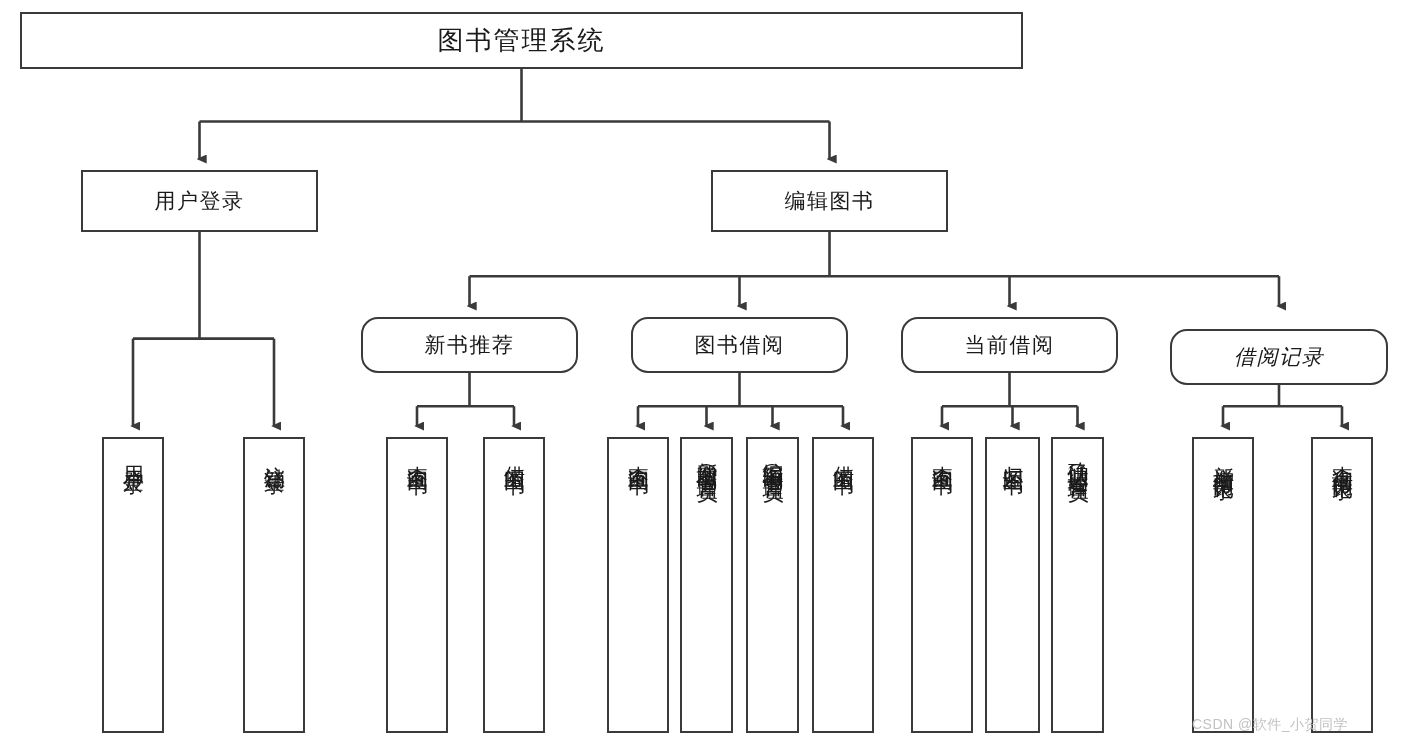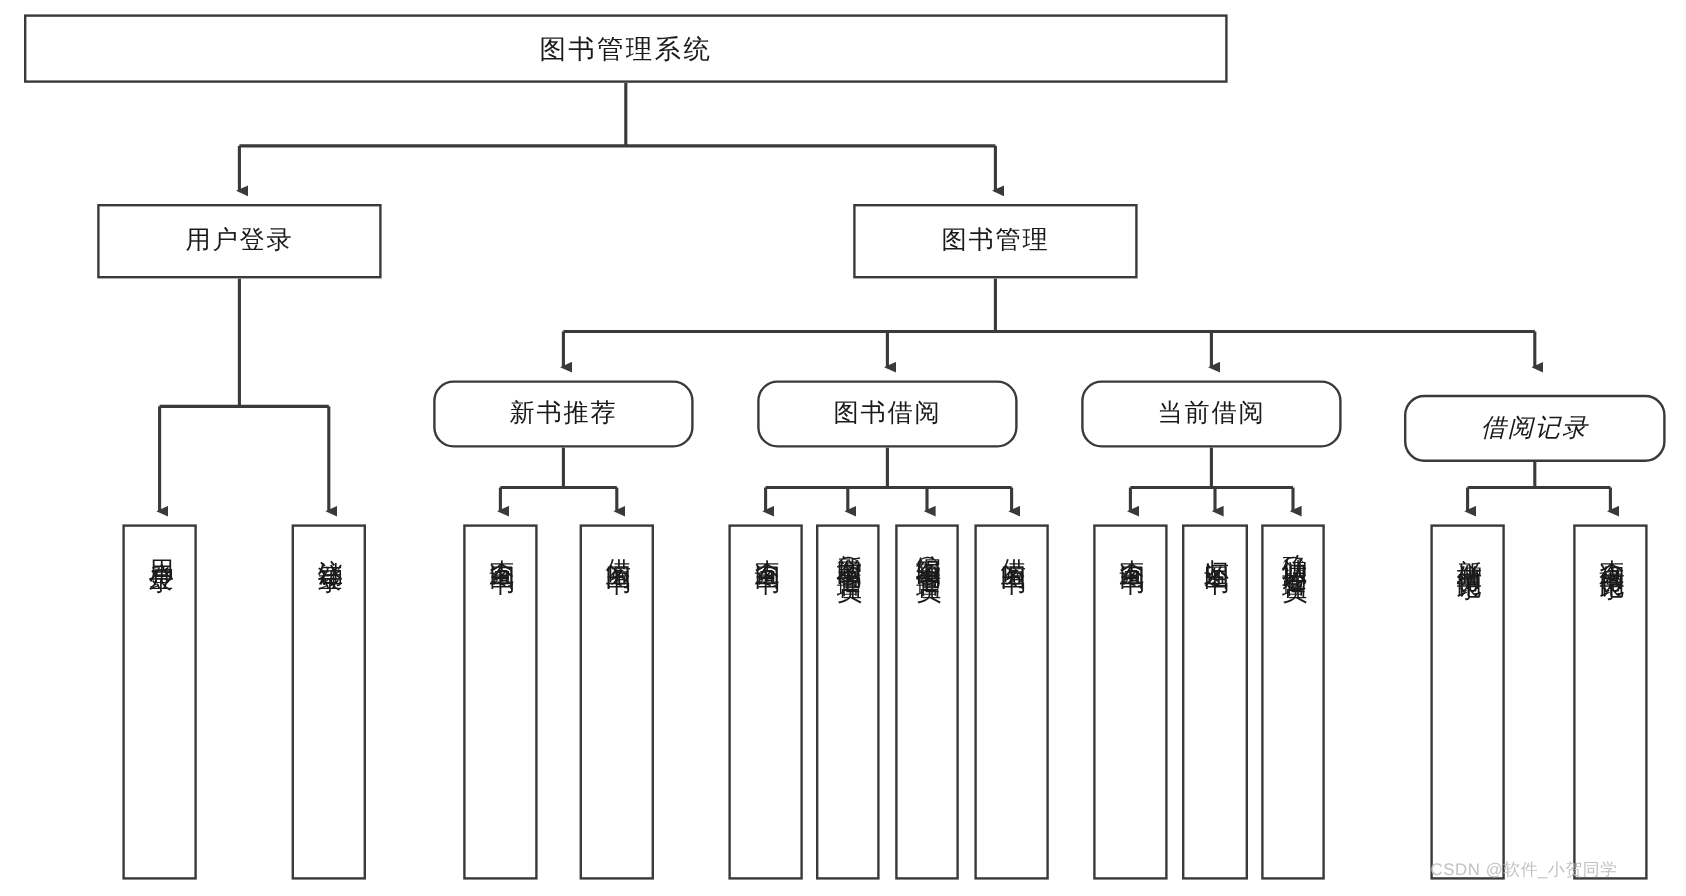--- a/index.html
+++ b/index.html
@@ -34,21 +34,21 @@
     justify-content: center;
     color: #1a1a1a;
     z-index: 3;
   }
   .node-label {
     text-align: center;
     line-height: 1.08;
     letter-spacing: 0.5px;
   }
   
-  .node.root { font-size: 22px; }
+  .node.root { font-size: 26px; }
   .node.root .node-label { letter-spacing: 2px; }
   
   .node.lvl2 { font-size: 21px; }
   .node.lvl2 .node-label { letter-spacing: 1.5px; }
   
   .node.lvl3 { font-size: 21px; border-radius: 17px; }
   .node.lvl3 .node-label { letter-spacing: 1.5px; }
   
   .node.leaf {
     font-size: 21px;
@@ -124,21 +124,21 @@
   </svg>
 
   <div class="node root" style="left: 20px; top: 12px; width: 1003px; height: 57px;">
     <span class="node-label">图书管理系统</span>
   </div>
 
   <div class="node lvl2" style="left: 81px; top: 170px; width: 237px; height: 62px;">
     <span class="node-label">用户登录</span>
   </div>
   <div class="node lvl2" style="left: 711px; top: 170px; width: 237px; height: 62px;">
-    <span class="node-label">图书管理</span>
+    <span class="node-label">编辑图书</span>
   </div>
 
   <div class="node lvl3" style="left: 361px; top: 317px; width: 217px; height: 56px;">
     <span class="node-label">新书推荐</span>
   </div>
   <div class="node lvl3" style="left: 631px; top: 317px; width: 217px; height: 56px;">
     <span class="node-label">图书借阅</span>
   </div>
   <div class="node lvl3" style="left: 901px; top: 317px; width: 217px; height: 56px;">
     <span class="node-label">当前借阅</span>

